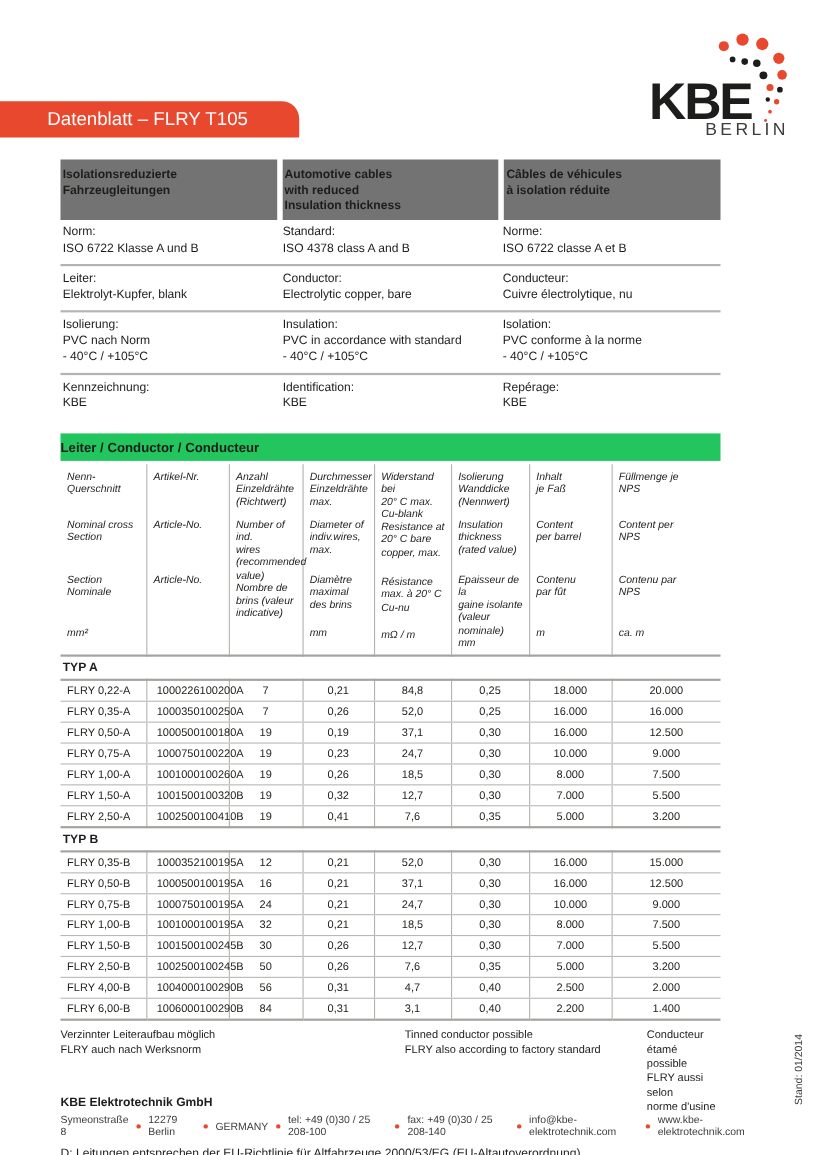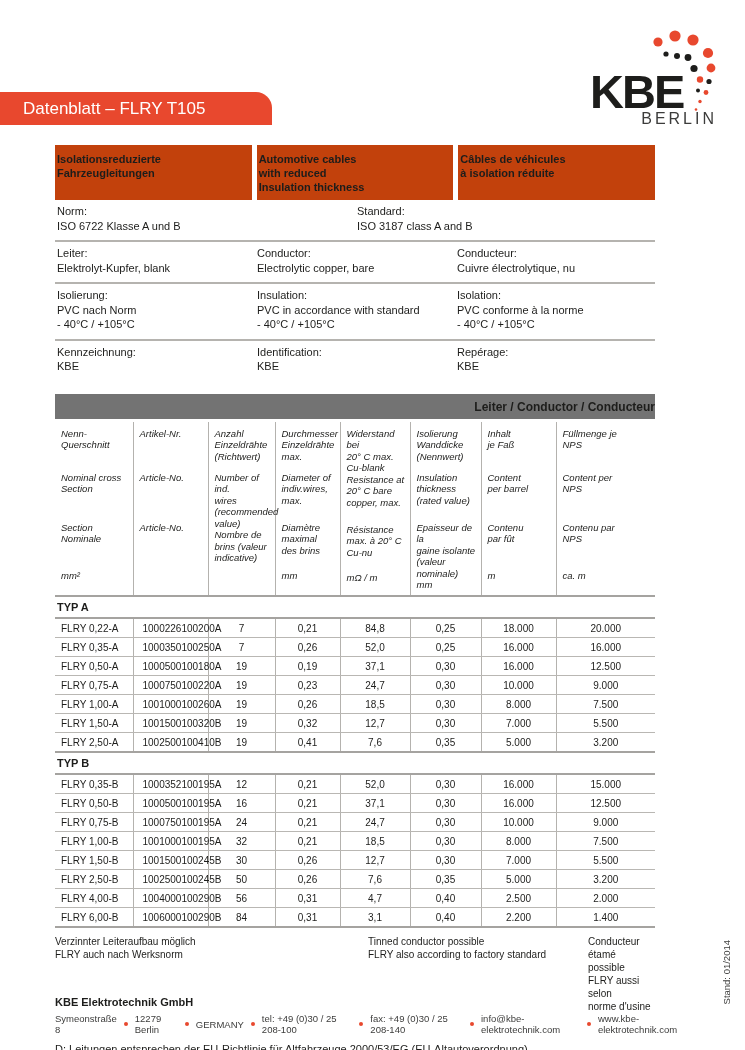--- a/index.html
+++ b/index.html
@@ -23,41 +23,41 @@
   .logo-city {
     position: absolute; right: 18px; top: 84px;
     font-size: 16px; letter-spacing: 3px; color: #3c3c3b;
   }
 
   
   .banner {
     position: absolute; top: 92px; left: 0; width: 272px; height: 33px;
     background: #e8482e; border-top-right-radius: 16px;
     color: #ffffff; font-size: 17px;
-    display: flex; align-items: center; padding-left: 23px;
+    display: flex; align-items: center; padding-left: 43px;
   }
 
   
   .content { position: absolute; top: 145px; left: 55px; width: 600px; }
 
   
   .info-head { display: flex; gap: 5px; }
   .info-head .ih {
-    flex: 1 1 0; background: #c2410c; font-weight: bold; font-size: 11px;
+    flex: 1 1 0; background: #737373; font-weight: bold; font-size: 11px;
     line-height: 14px; padding: 7px 8px 6px 2px; min-height: 44px;
   }
   .info-row { display: flex; border-top: 2px solid #b5b3af; }
   .info-row .ic {
     flex: 1 1 0; font-size: 11px; line-height: 14.5px; padding: 4px 8px 7px 2px;
   }
 
   
   .main-title {
-    margin-top: 13px; background: #737373; font-weight: bold; font-size: 12px;
-    text-align: right; padding: 6px 0 5px 0; margin-bottom: 3px;
+    margin-top: 13px; background: #22c55e; font-weight: bold; font-size: 12px;
+    text-align: left; padding: 6px 0 5px 0; margin-bottom: 3px;
   }
   table.main-table { width: 600px; table-layout: fixed; border-collapse: collapse; }
   .main-table th, .main-table td { border-left: 1px solid #b4b2ae; }
   .main-table th:first-child, .main-table td:first-child { border-left: none; }
   .main-table thead th {
     vertical-align: top; text-align: left; font-weight: normal;
     font-size: 9.5px; line-height: 11.5px; padding: 6px 4px 3px 6px;
   }
   .hb { display: flex; flex-direction: column; font-style: italic; }
   .hb-de { min-height: 44px; }
@@ -141,21 +141,23 @@
         <div class="ih ml">Automotive cables
 with reduced
 Insulation thickness</div>
         <div class="ih ml">Câbles de véhicules
 à isolation réduite</div>
       </div>
       <div class="info-row" style="border-top:none;">
         <div class="ic ml">Norm:
 ISO 6722 Klasse A und B</div>
         <div class="ic ml">Standard:
-ISO 3187 class A and B</div>
+ISO 4378 class A and B</div>
+        <div class="ic ml">Norme:
+ISO 6722 classe A et B</div>
       </div>
       <div class="info-row">
         <div class="ic ml">Leiter:
 Elektrolyt-Kupfer, blank</div>
         <div class="ic ml">Conductor:
 Electrolytic copper, bare</div>
         <div class="ic ml">Conducteur:
 Cuivre électrolytique, nu</div>
       </div>
       <div class="info-row">

